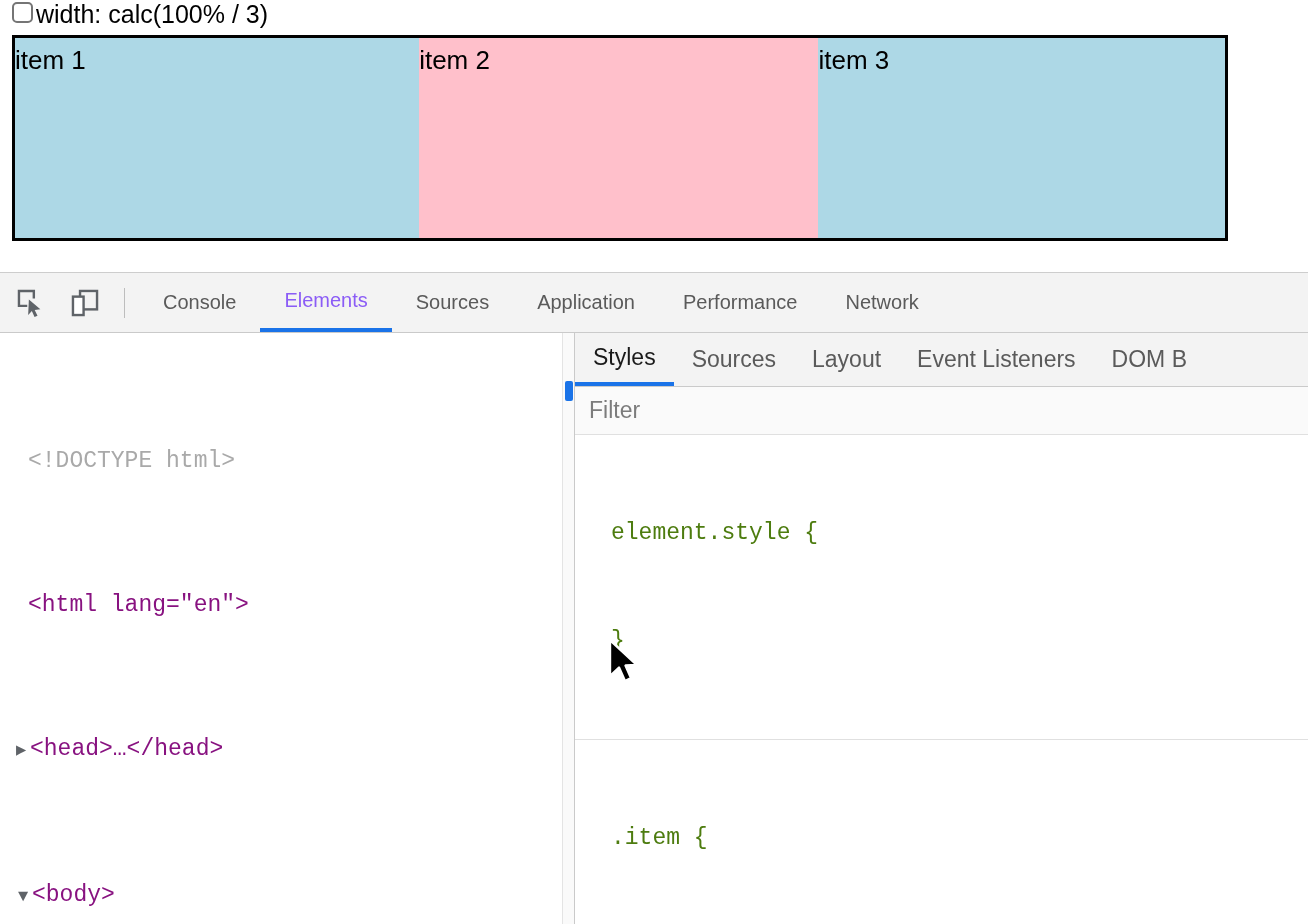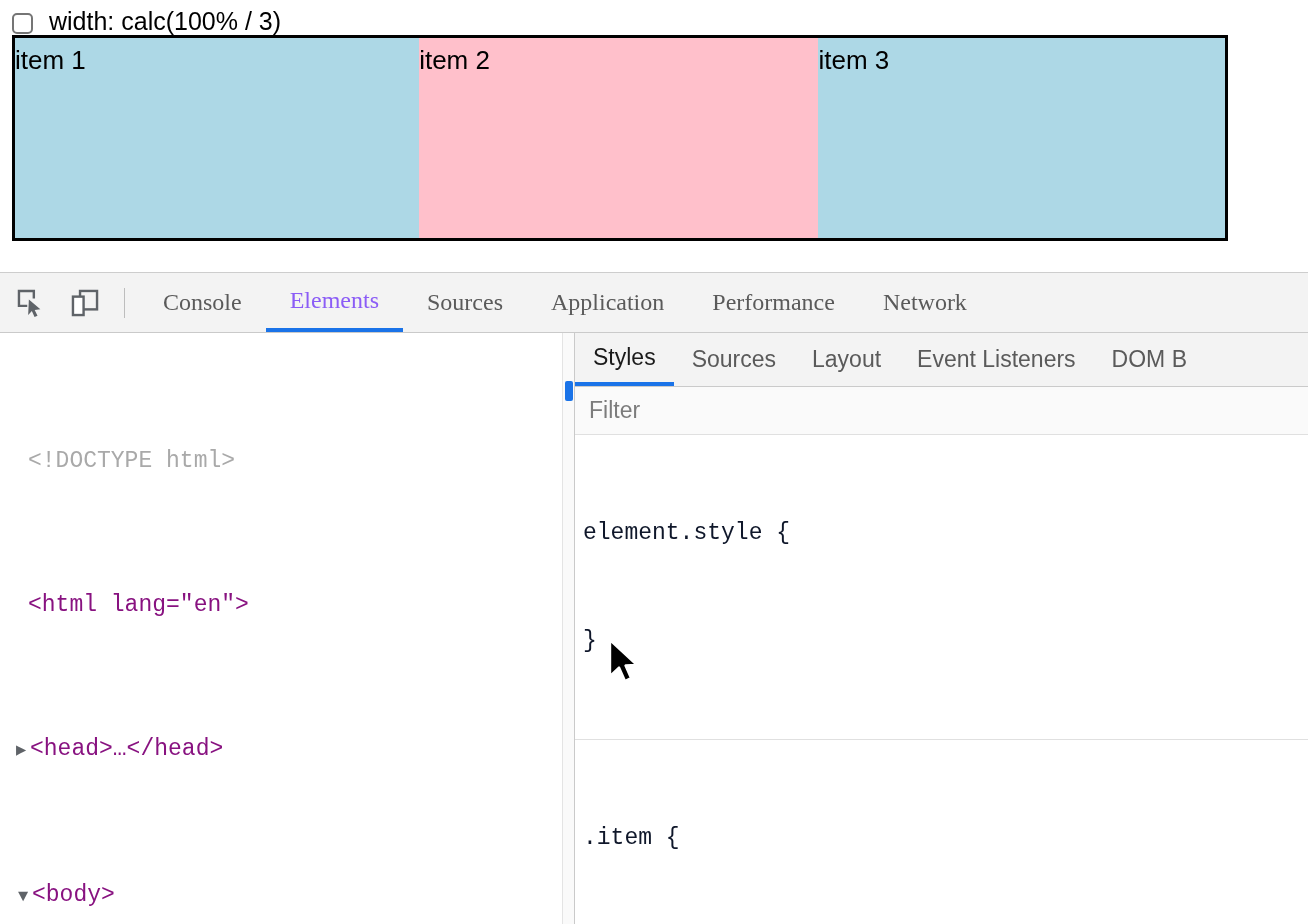--- a/index.html
+++ b/index.html
@@ -22,22 +22,22 @@
     width: 1308px;
     height: 272px;
     background: #fff;
     box-sizing: border-box;
   }
   #checkbox-row {
     position: absolute;
     left: 12px; top: 2px;
     height: 32px;
     display: flex;
-    align-items: flex-end;
-    gap: 16px;
+    align-items: flex-start;
+    gap: 3px;
   }
   #page-checkbox {
     width: 21px;
     height: 21px;
     border: 2px solid #757575;
     border-radius: 5px;
     background: #fff;
     box-sizing: border-box;
     flex: none;
     padding: 0;
@@ -117,28 +117,28 @@
   }
   #tabs {
     display: flex;
     align-items: stretch;
     height: 100%;
   }
   .dt-tab {
     display: flex;
     align-items: center;
     padding: 0 24px;
-    font-size: 24px;
+    font-size: 20px;
     color: #5a5a5a;
     white-space: nowrap;
     position: relative;
     box-sizing: border-box;
     background: transparent;
     border: none;
-    font-family: Liberation Serif, serif;
+    font-family: Liberation Sans, sans-serif;
   }
   .dt-tab.active {
     color: #8b5cf6;
     border-bottom: 4px solid #1a73e8;
   }
 
   
   #panes {
     position: relative;
     display: flex;
@@ -251,21 +251,21 @@
   #filter-input::placeholder { color: #7c7c7c; opacity: 1; }
 
   .css-rule {
     font-family: "Liberation Mono", monospace;
     font-size: 23px;
     line-height: 36px;
     padding: 8px 0 8px 8px;
     border-bottom: 1px solid #e0e0e0;
     white-space: pre;
   }
-  .sel { color: #0f172a; }
+  .sel { color: #4d7c0f; margin-left: 28px; }
   #cursor {
     position: absolute;
     left: 608px;
     top: 638px;
     width: 34px;
     height: 46px;
     pointer-events: none;
     z-index: 50;
   }
 </style>

